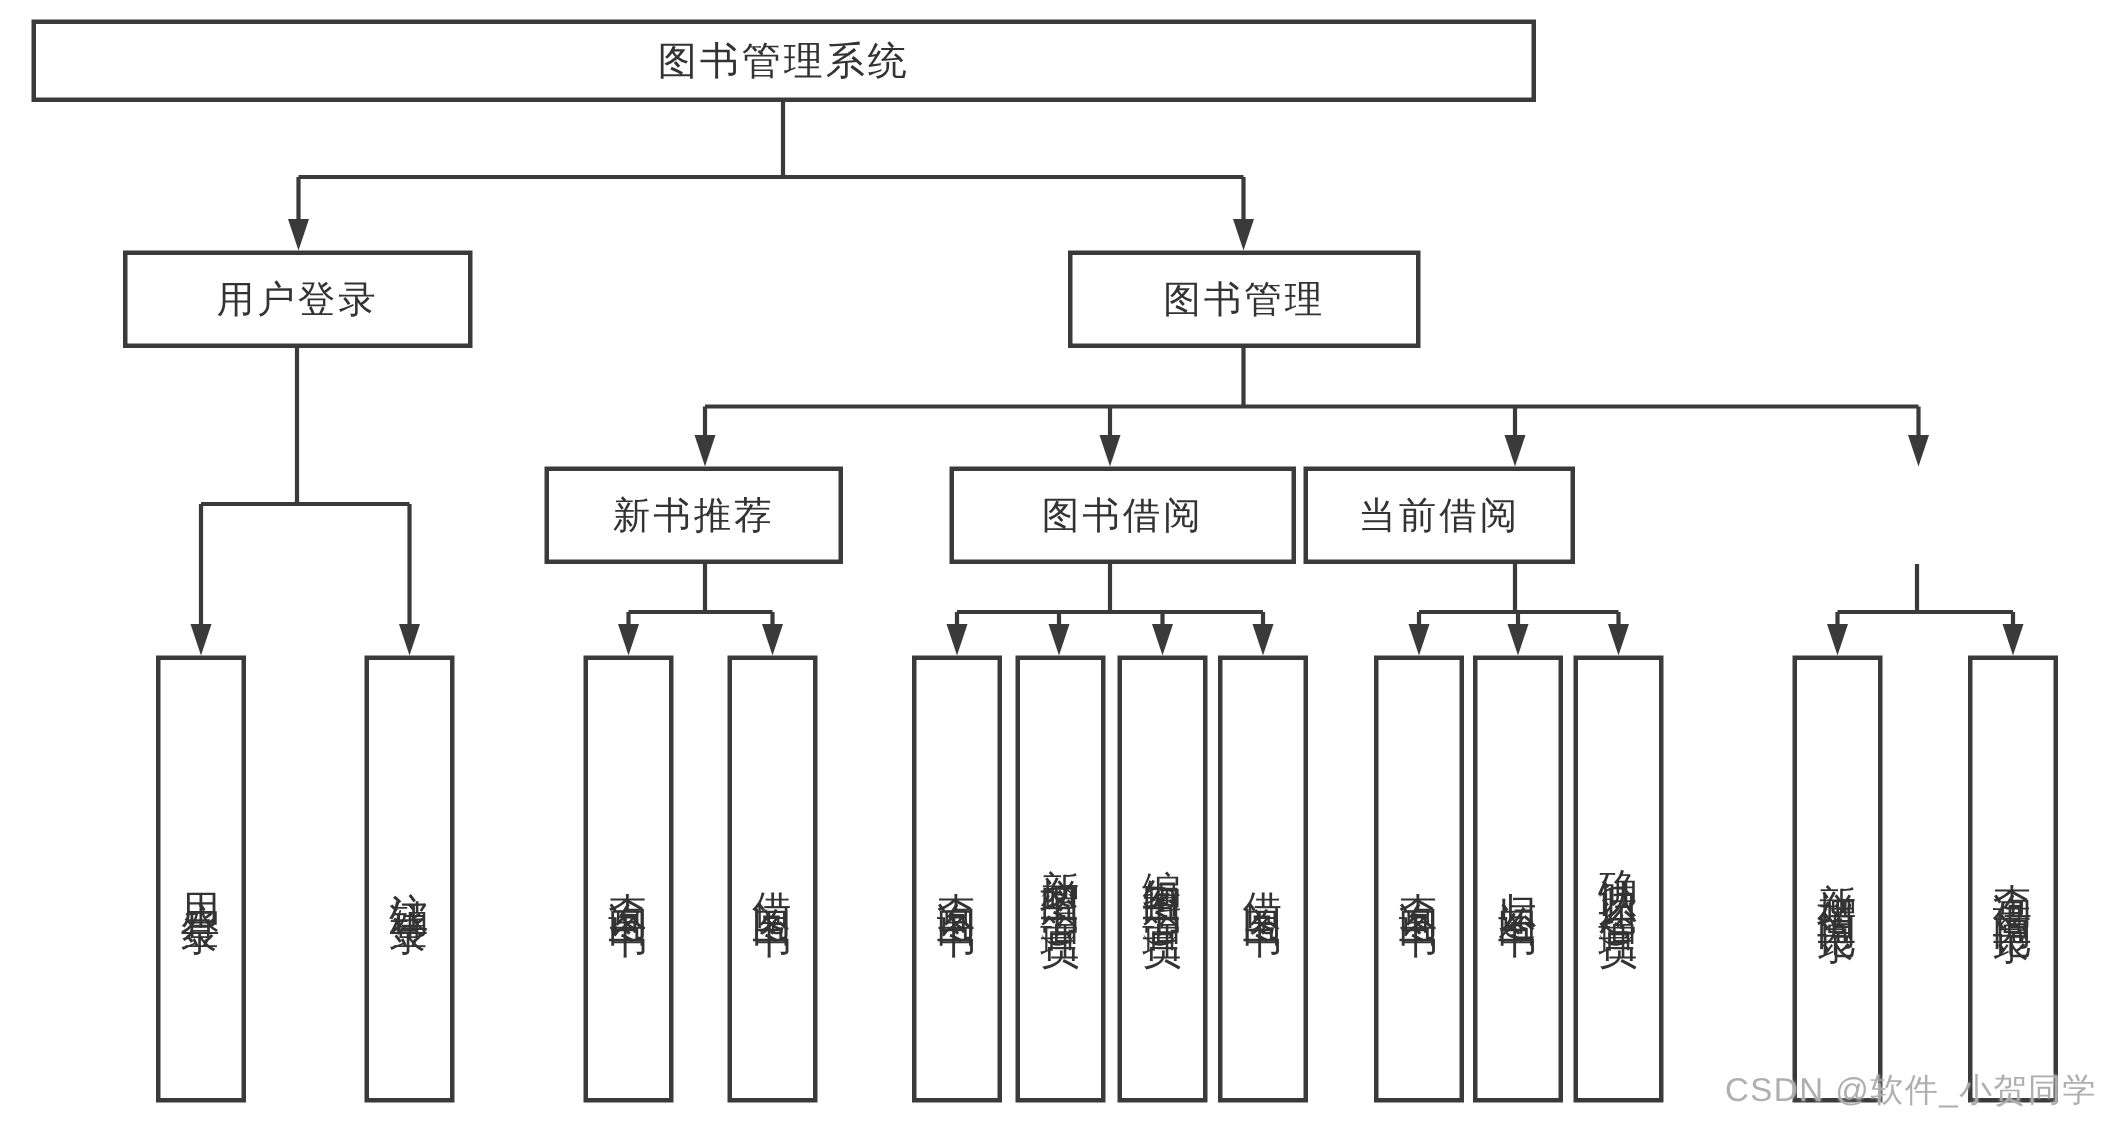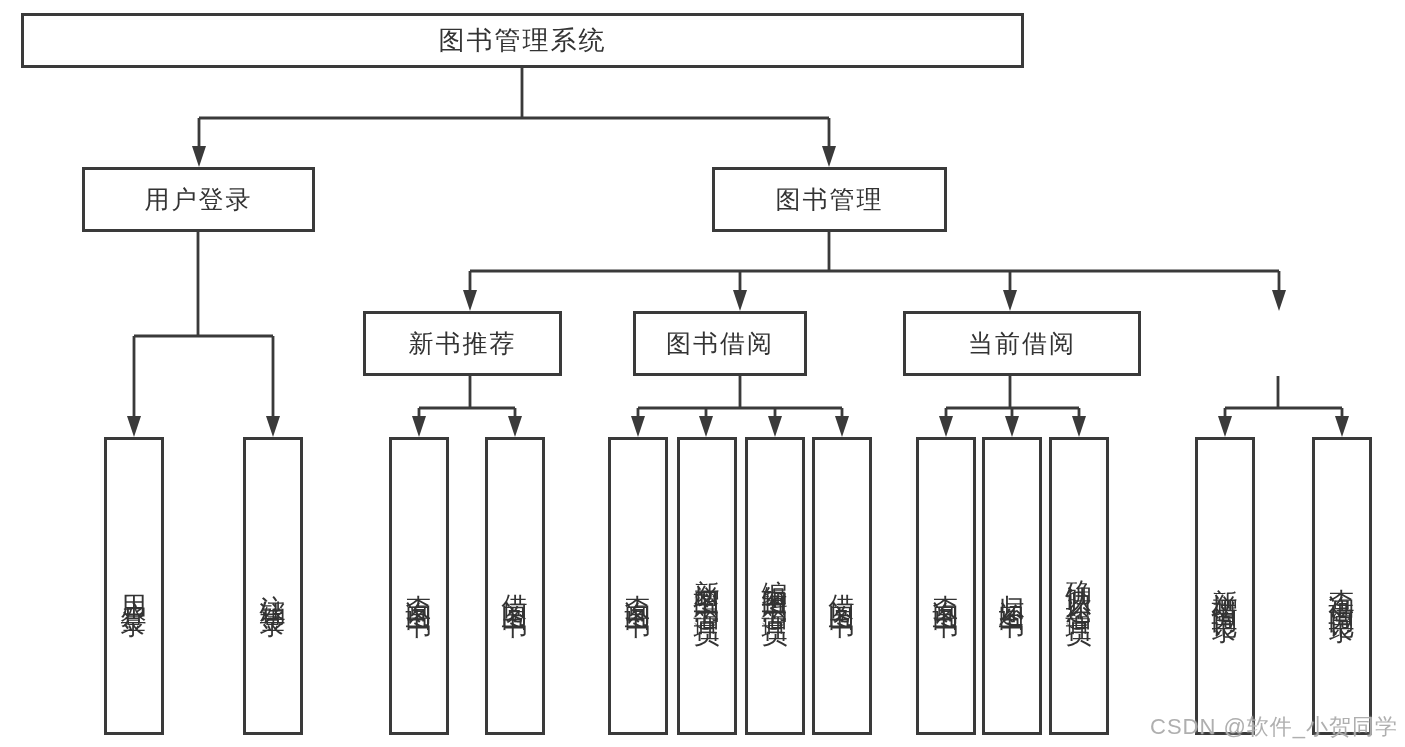--- a/index.html
+++ b/index.html
@@ -101,22 +101,22 @@
       <polygon points="1335,416 1349,416 1342,437"></polygon>
     </g>
   </svg>
 
   <div class="box hbox rootbox" style="left:21px; top:13px; width:1003px; height:55px">图书管理系统</div>
 
   <div class="box hbox" style="left:82px; top:167px; width:233px; height:65px">用户登录</div>
   <div class="box hbox" style="left:712px; top:167px; width:235px; height:65px">图书管理</div>
 
   <div class="box hbox" style="left:363px; top:311px; width:199px; height:65px">新书推荐</div>
-  <div class="box hbox" style="left:633px; top:311px; width:174px; height:65px">图书借阅</div>
-  <div class="box hbox" style="left:903px; top:311px; width:238px; height:65px">当前借阅</div>
+  <div class="box hbox" style="left:633px; top:311px; width:231px; height:65px">图书借阅</div>
+  <div class="box hbox" style="left:869px; top:311px; width:181px; height:65px">当前借阅</div>
 
   <div class="box vbox" style="left:104px; top:437px; width:60px; height:298px">用户登录</div>
   <div class="box vbox" style="left:243px; top:437px; width:60px; height:298px">注销登录</div>
 
   <div class="box vbox" style="left:389px; top:437px; width:60px; height:298px">查询图书</div>
   <div class="box vbox" style="left:485px; top:437px; width:60px; height:298px">借阅图书</div>
 
   <div class="box vbox" style="left:608px; top:437px; width:60px; height:298px">查询图书</div>
   <div class="box vbox" style="left:677px; top:437px; width:60px; height:298px">新增图书（管理员）</div>
   <div class="box vbox" style="left:745px; top:437px; width:60px; height:298px">编辑图书（管理员）</div>

